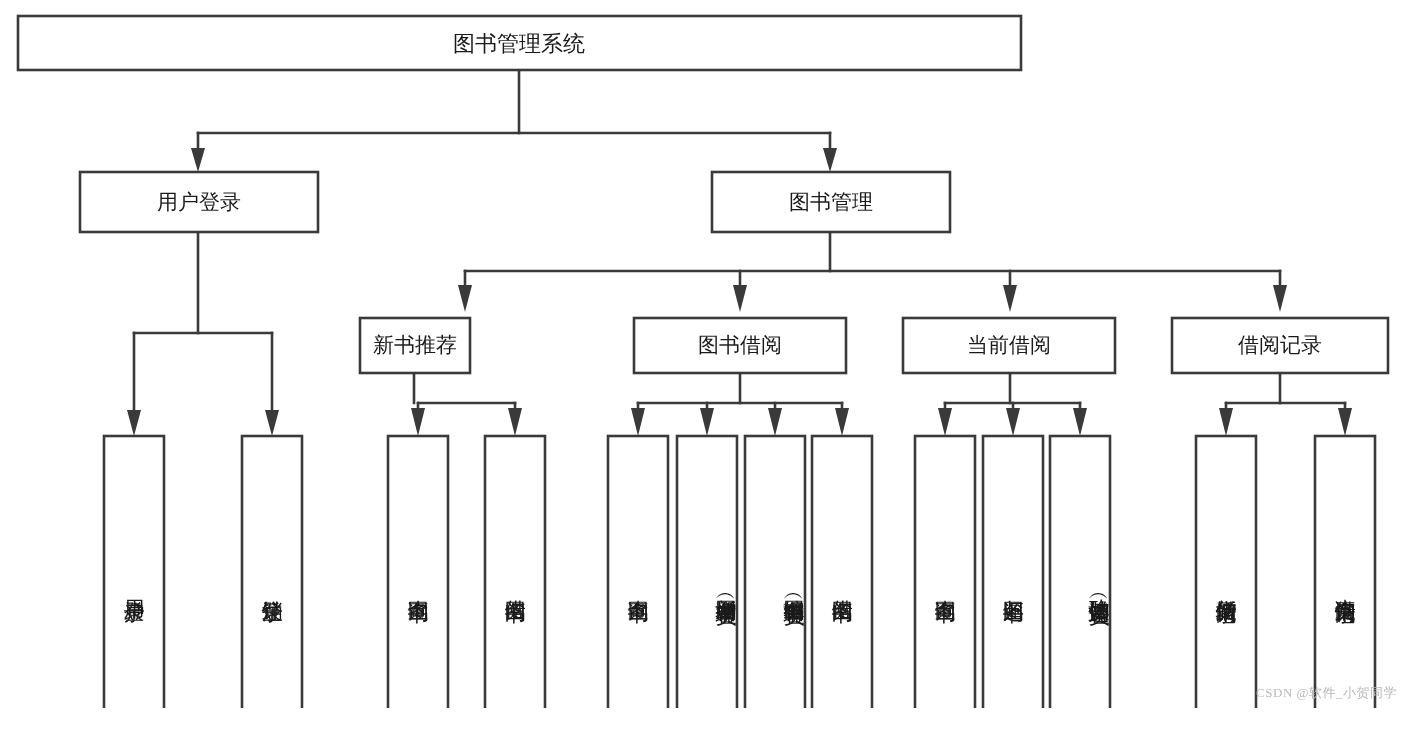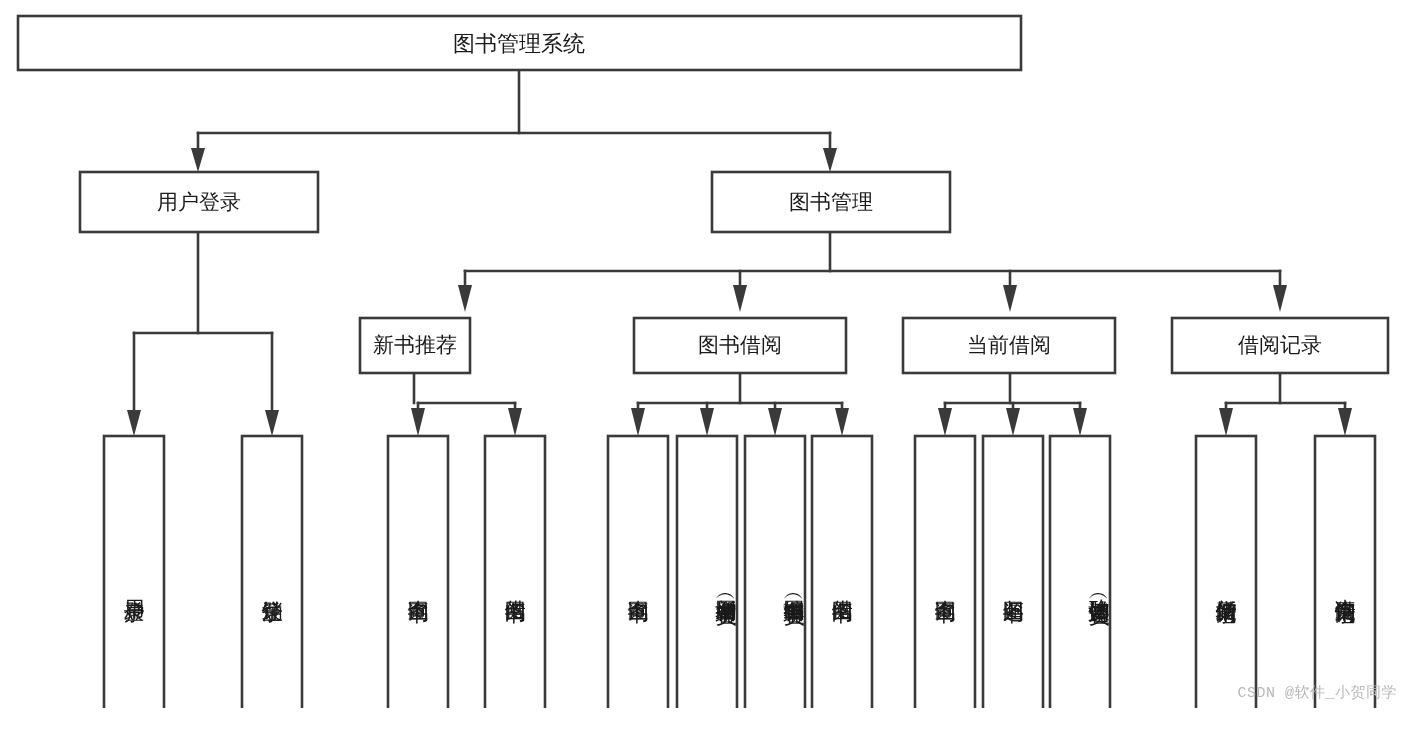--- a/index.html
+++ b/index.html
@@ -71,22 +71,22 @@
   }
   .vlabel.top {
     display: flex;
     align-items: flex-start;
     justify-content: center;
   }
   .watermark {
     position: absolute;
     right: 8px;
     bottom: 6px;
-    font-family: Liberation Mono, monospace;
-    font-size: 15px;
+    font-family: Liberation Serif, serif;
+    font-size: 13px;
     color: #b8b8b8;
     letter-spacing: 0.5px;
     white-space: nowrap;
     pointer-events: none;
   }
 </style>
 </head>
 <body>
 
 <div id="diagram-root">

